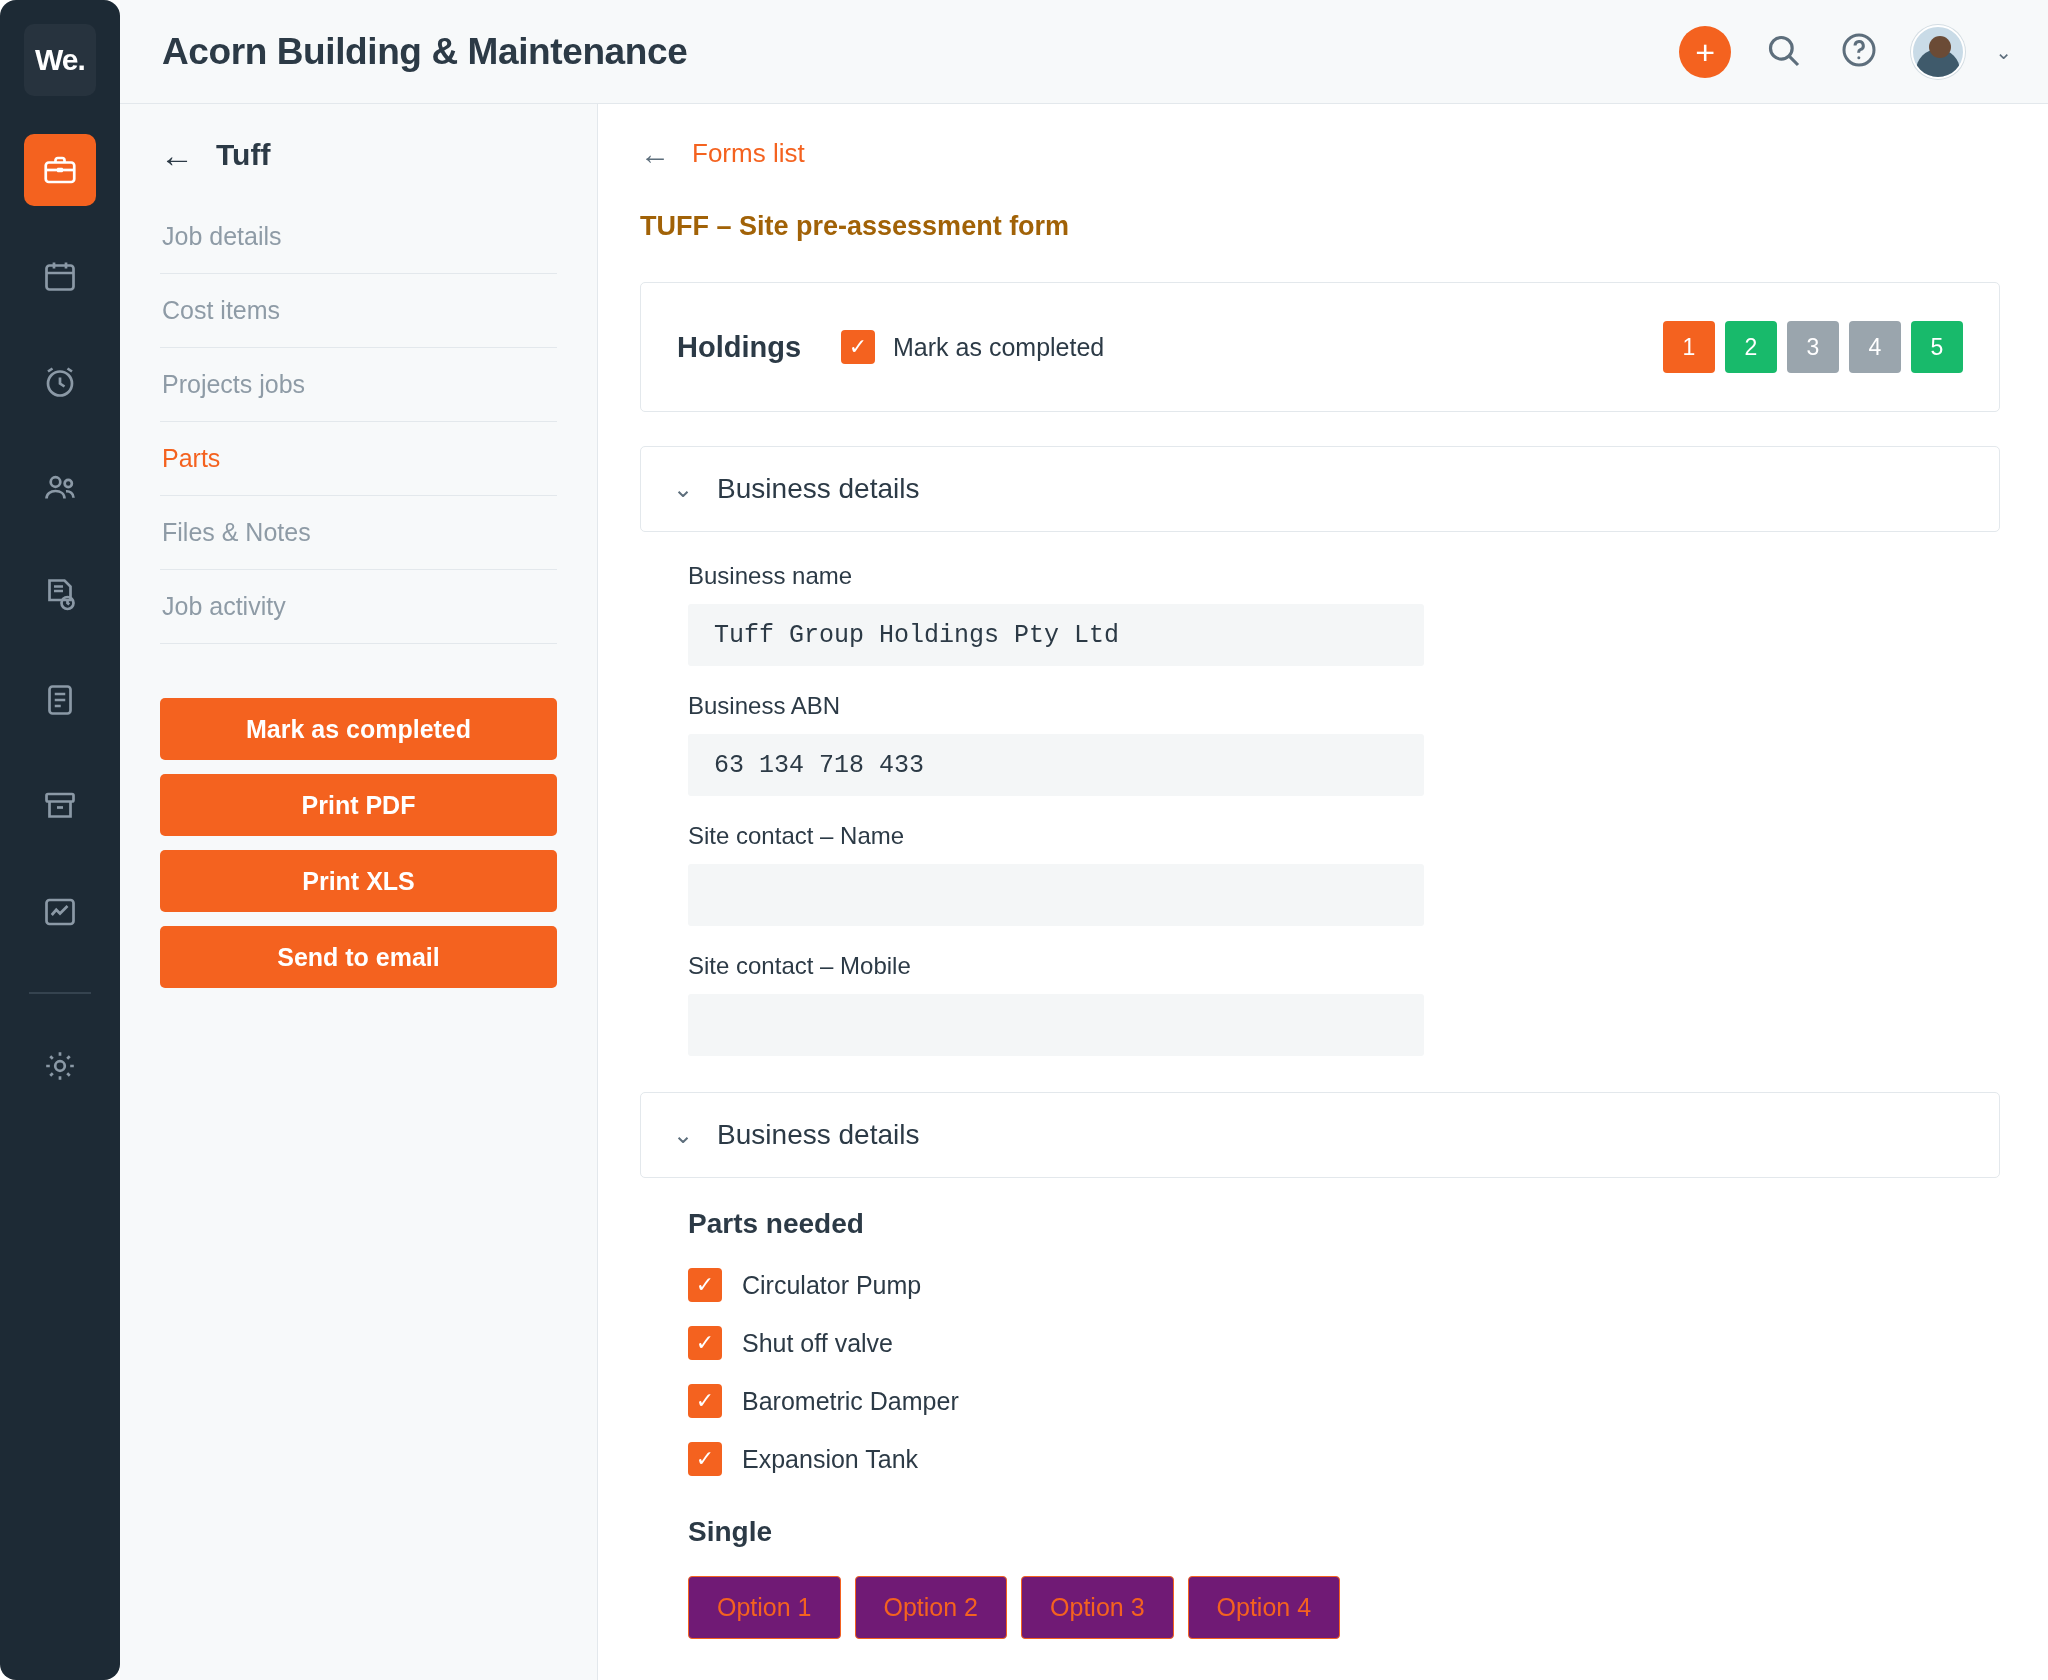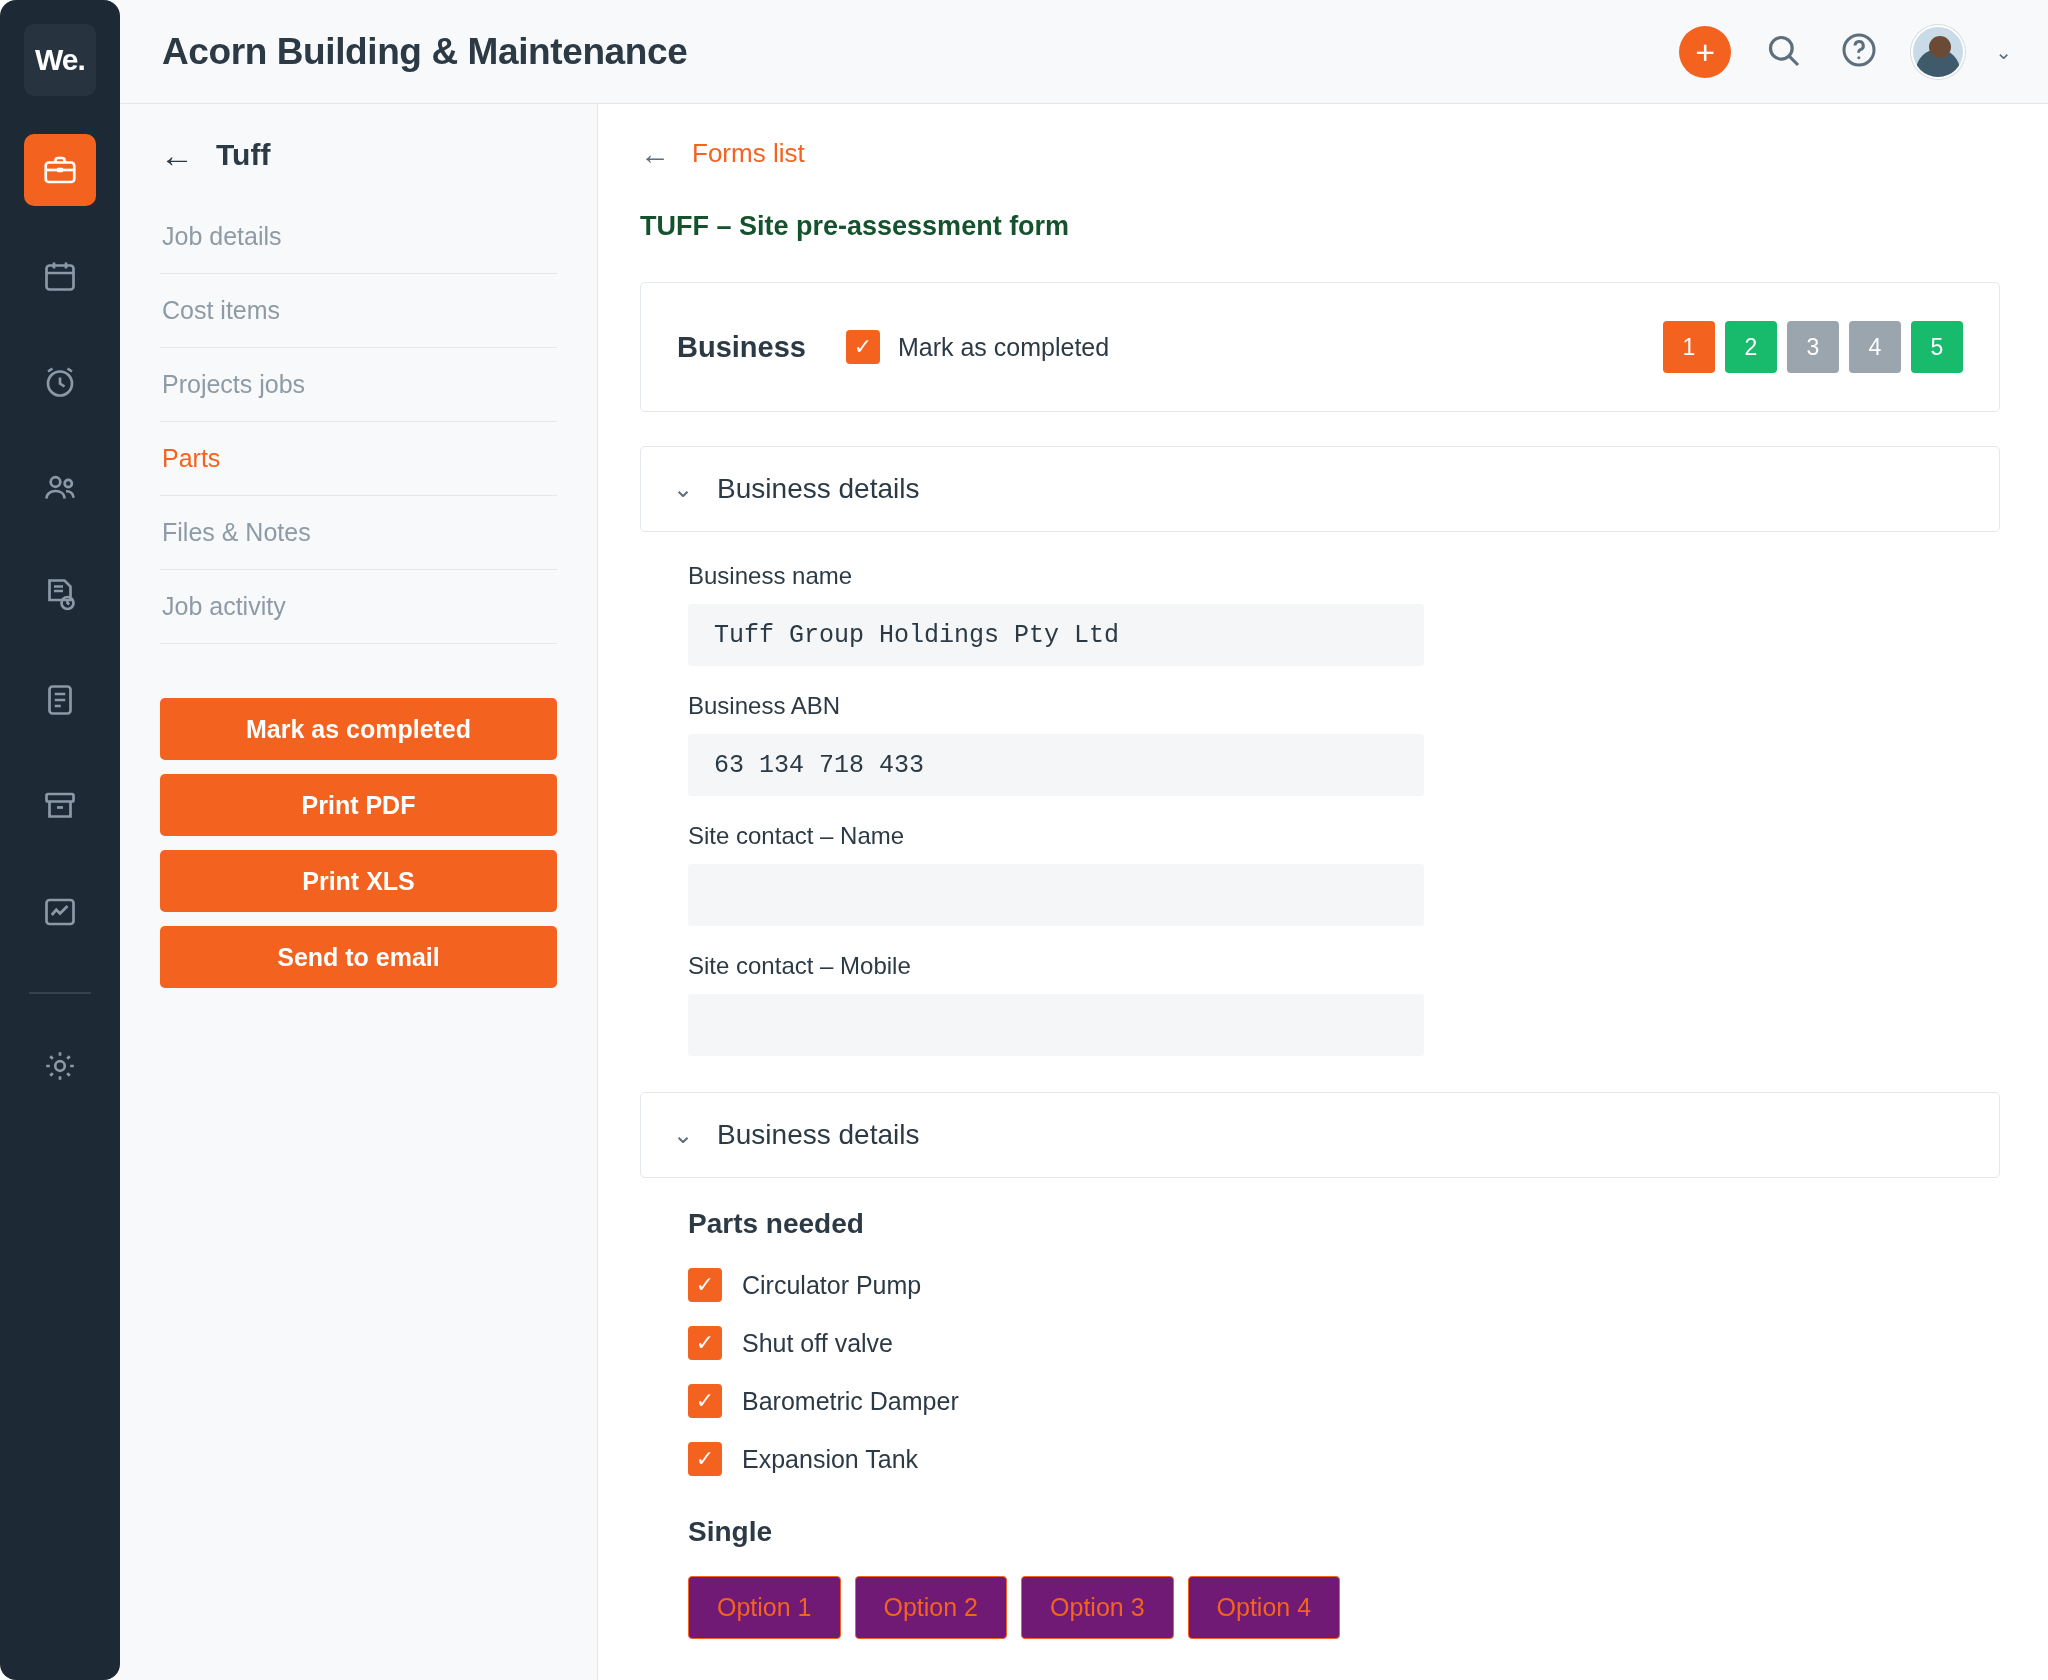--- a/index.html
+++ b/index.html
@@ -197,21 +197,21 @@
     gap: 22px;
     color: #f4621f;
     font-size: 26px;
     margin-bottom: 42px;
     cursor: pointer;
   }
   .forms-list-link .arr { font-size: 30px; color: #5d6e7c; line-height: 1; }
   .form-title {
     font-size: 27px;
     font-weight: bold;
-    color: #14532d;
+    color: #a16207;
     margin-bottom: 40px;
   }
   .card {
     border: 1px solid #e3e8ec;
     border-radius: 5px;
     background: #ffffff;
   }
   .business-card {
     display: flex;
     align-items: center;
@@ -479,21 +479,21 @@
       <div class="content">
 
         <div class="forms-list-link">
           <span class="arr">←</span>
           <span>Forms list</span>
         </div>
 
         <div class="form-title">TUFF – Site pre-assessment form</div>
 
         <div class="card business-card">
-          <div class="business-label">Business</div>
+          <div class="business-label">Holdings</div>
           <div class="mark-complete">
             <span class="cbx">✓</span>
             <span class="mark-complete-label">Mark as completed</span>
           </div>
           <div class="pager">
             <div class="page-chip" style="background:#f4621f">1</div>
             <div class="page-chip" style="background:#18ba6b">2</div>
             <div class="page-chip" style="background:#9aa5ad">3</div>
             <div class="page-chip" style="background:#9aa5ad">4</div>
             <div class="page-chip" style="background:#18ba6b">5</div>

